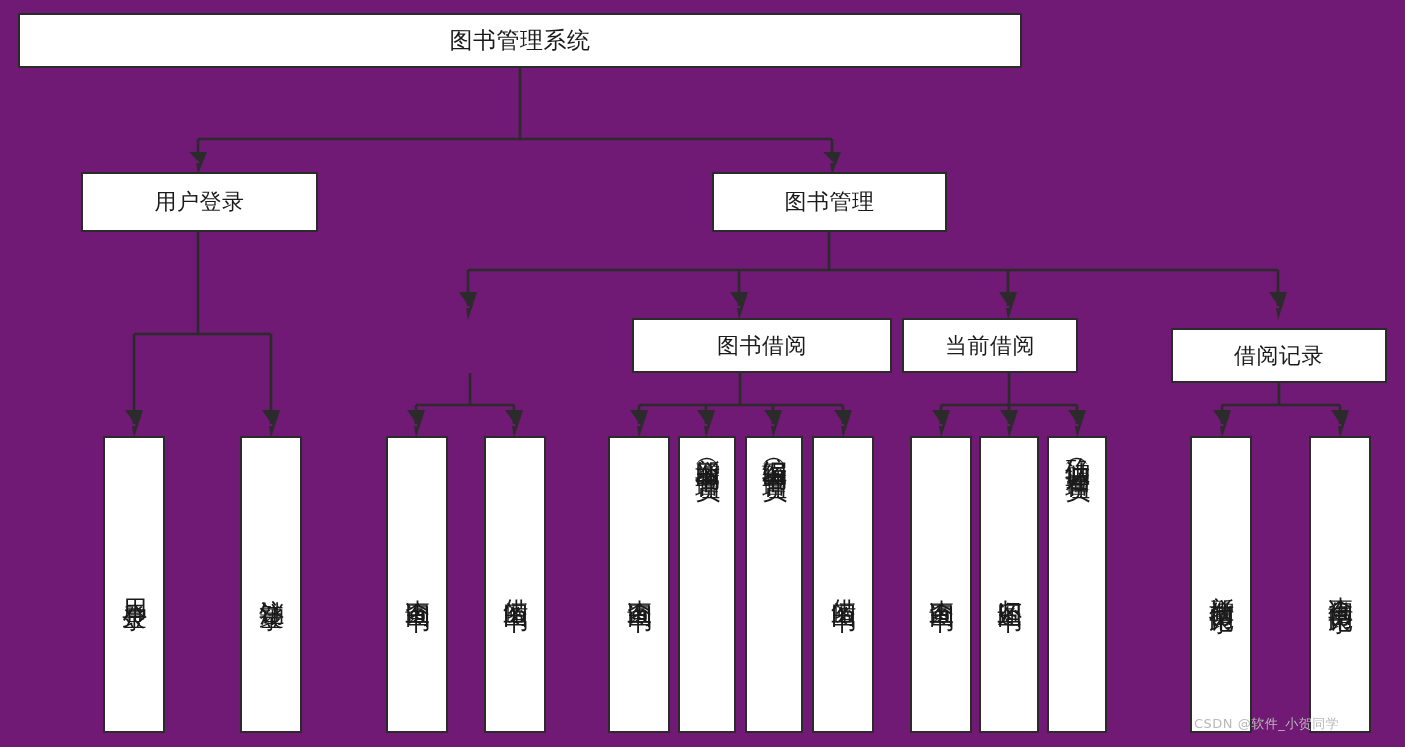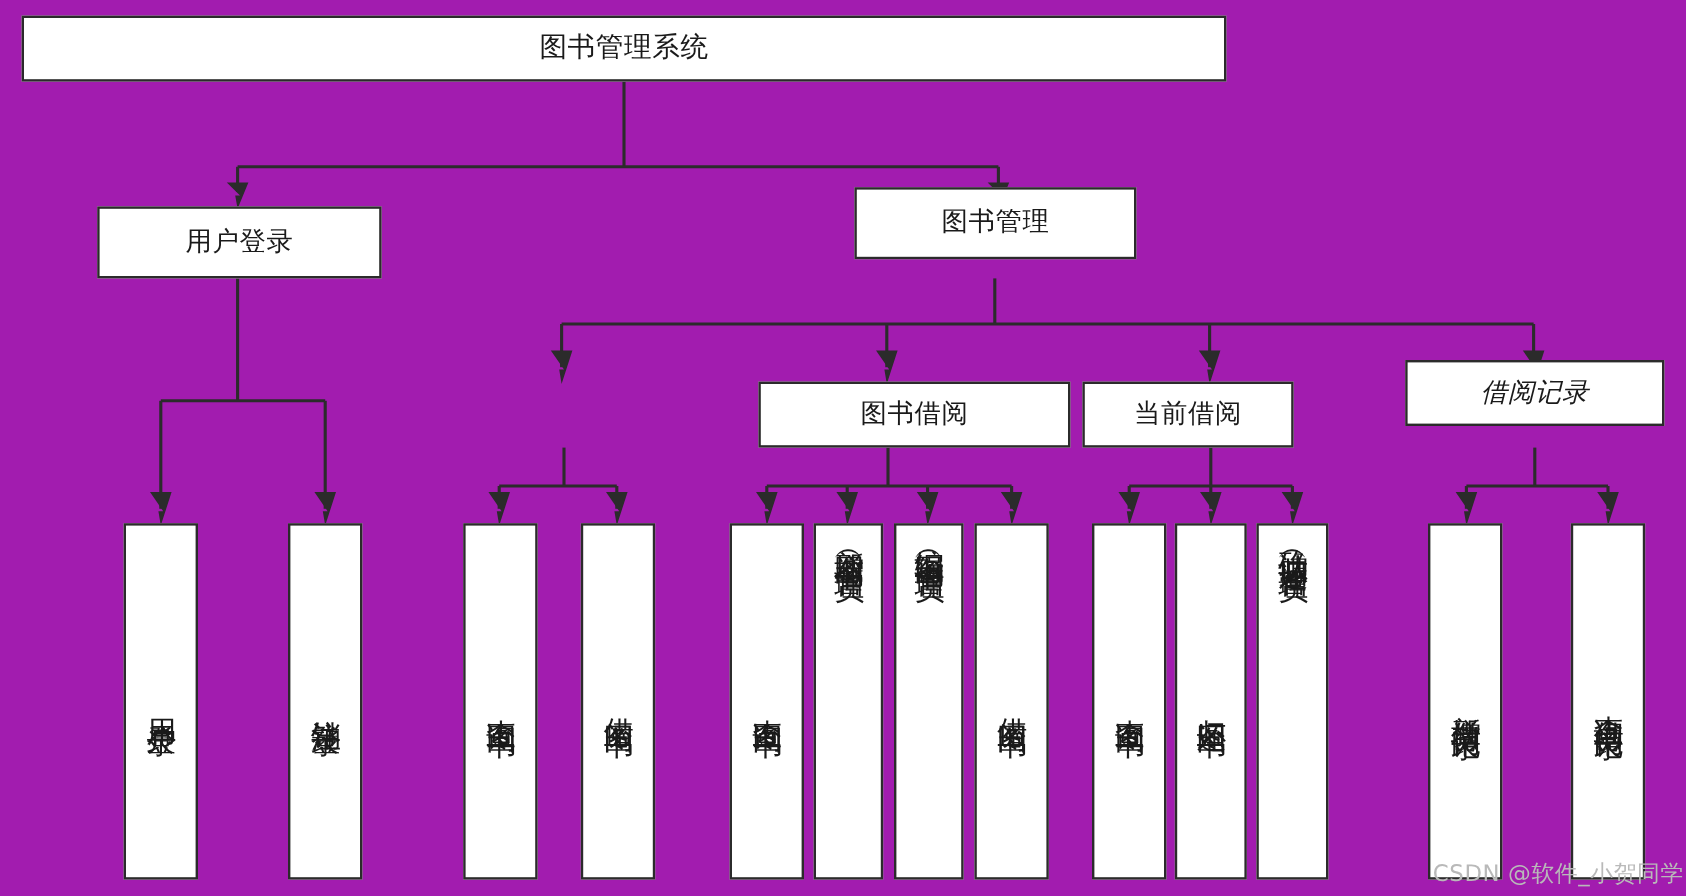--- a/index.html
+++ b/index.html
@@ -8,21 +8,21 @@
     padding: 0;
     background: #ffffff;
   }
   body {
     font-family: "DejaVu Sans", "Liberation Sans", sans-serif;
   }
   #canvas {
     position: relative;
     width: 1405px;
     height: 747px;
-    background: #a21caf;
+    background: #701a75;
     overflow: hidden;
   }
   #edges {
     position: absolute;
     left: 0;
     top: 0;
     width: 1405px;
     height: 747px;
     pointer-events: none;
   }
@@ -60,21 +60,21 @@
     font-size: 25px;
     line-height: 1.05;
     letter-spacing: 3px;
     white-space: nowrap;
   }
   .node.vert.mid { align-items: center; }
   .node.vert.top { align-items: flex-start; }
   .watermark {
     position: absolute;
     color: #b9b9b9;
-    font-size: 19px;
+    font-size: 13px;
     letter-spacing: 0.5px;
     white-space: nowrap;
     font-family: "DejaVu Sans", "Liberation Sans", sans-serif;
   }
 </style>
 </head>
 <body>
 
 <div id="canvas">
 
@@ -153,31 +153,31 @@
     </g>
   </svg>
 
   <div class="node horiz root" style="left:18px; top:13px; width:1004px; height:55px;">
     <span class="label">图书管理系统</span>
   </div>
 
   <div class="node horiz" style="left:81px; top:172px; width:237px; height:60px;">
     <span class="label">用户登录</span>
   </div>
-  <div class="node horiz" style="left:712px; top:156px; width:235px; height:60px;">
+  <div class="node horiz" style="left:712px; top:172px; width:235px; height:60px;">
     <span class="label">图书管理</span>
   </div>
 
   <div class="node horiz" style="left:632px; top:318px; width:260px; height:55px;">
     <span class="label">图书借阅</span>
   </div>
   <div class="node horiz" style="left:902px; top:318px; width:176px; height:55px;">
     <span class="label">当前借阅</span>
   </div>
-  <div class="node horiz" style="left:1171px; top:300px; width:216px; height:55px;font-style:italic;">
+  <div class="node horiz" style="left:1171px; top:328px; width:216px; height:55px;">
     <span class="label">借阅记录</span>
   </div>
 
   <div class="node vert mid" style="left:103px; top:436px; width:62px; height:297px;">
     <span class="label">用户登录</span>
   </div>
   <div class="node vert mid" style="left:240px; top:436px; width:62px; height:297px;">
     <span class="label">注销登录</span>
   </div>
 

